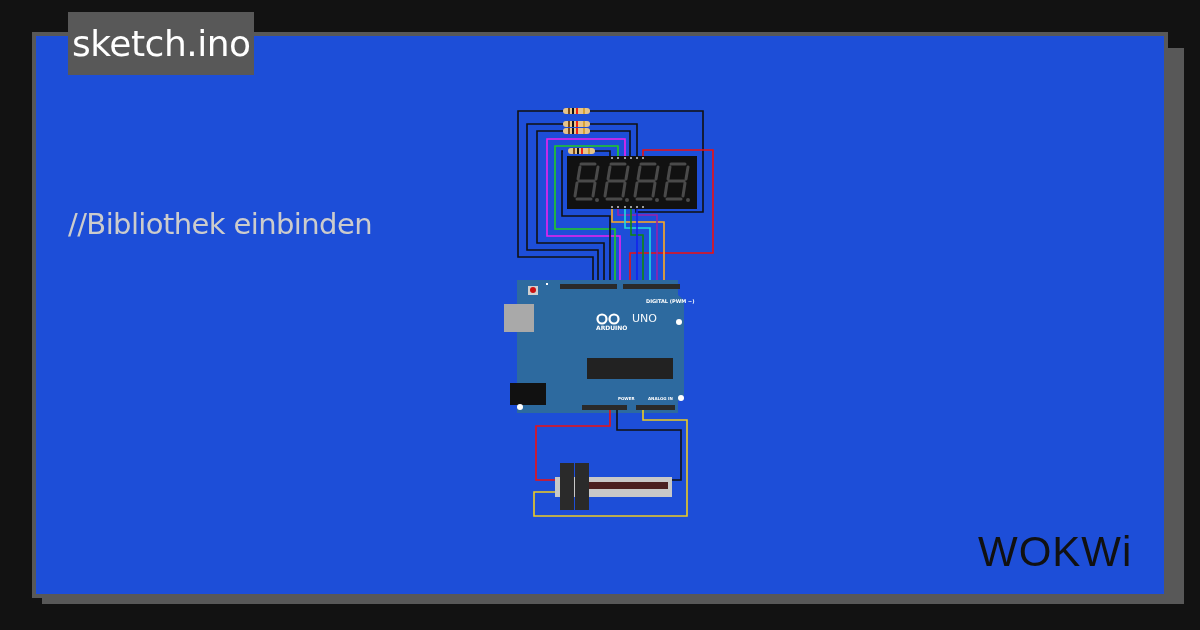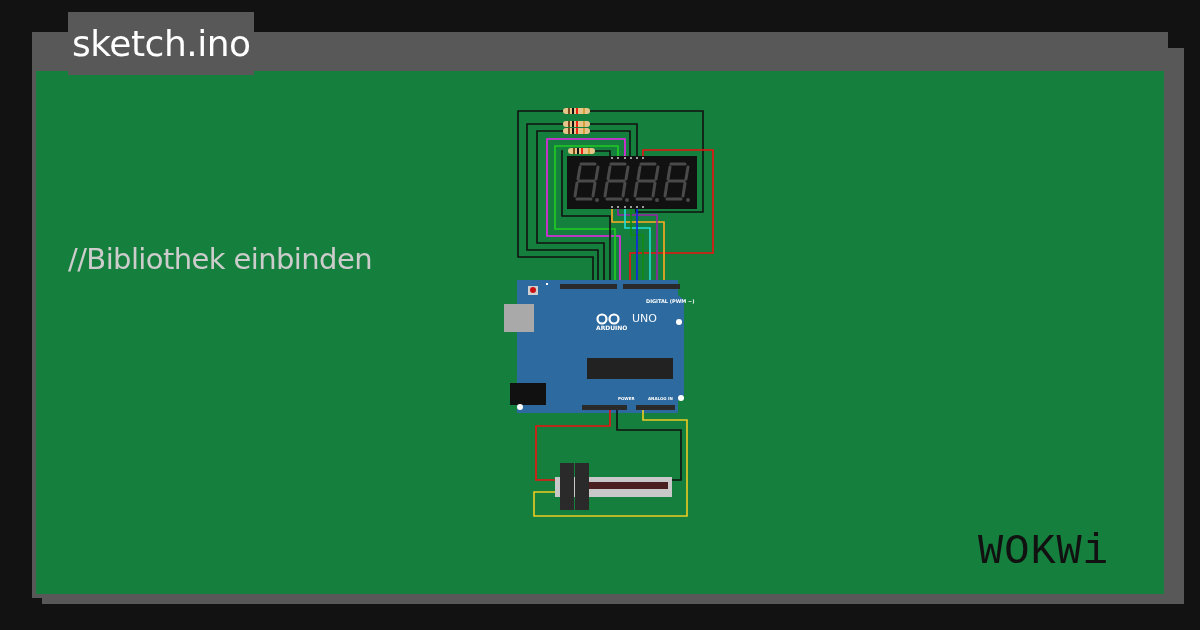--- a/index.html
+++ b/index.html
@@ -1,24 +1,24 @@
 <!DOCTYPE html>
 <html><head>
 <meta charset="utf-8">
 <style>
   html, body { margin:0; padding:0; }
   body { width:1200px; height:630px; background:#121212; position:relative; overflow:hidden; font-family:"DejaVu Sans", sans-serif; }
   .shadow { position:absolute; left:42px; top:48px; width:1142px; height:556px; background:#585858; }
   .panel { position:absolute; left:32px; top:32px; width:1136px; height:566px; background:#585858; }
-  .panel-inner { position:absolute; left:4px; top:4px; right:4px; bottom:4px; background:#15803d; overflow:hidden;margin-top:35px; }
+  .panel-inner { position:absolute; left:4px; top:4px; right:4px; bottom:4px; background:#1d4ed8; overflow:hidden; }
   .tab { position:absolute; left:68px; top:12px; height:63px; padding:0 4px; background:#585858; color:#fff; font-family:"DejaVu Sans", sans-serif; font-size:36px; line-height:63px; z-index:5; letter-spacing:-0.5px; }
   .code { position:absolute; left:32px; top:68px; font-family:"DejaVu Sans", sans-serif; font-size:29px; color:#cccccc; white-space:pre; line-height:48px; letter-spacing:-0.6px; }
   .code div { height:48px; }
   .circuit { position:absolute; left:0; top:0; width:1200px; height:630px; z-index:3; }
-  .logo { position:absolute; left:978px; top:528px; font-family:Liberation Mono, monospace; font-size:42px; color:#111; z-index:4; letter-spacing:1px; }
+  .logo { position:absolute; left:978px; top:528px; font-family:Liberation Sans, sans-serif; font-size:42px; color:#111; z-index:4; letter-spacing:1px; }
 </style>
 </head>
 <body>
 
 <div class="shadow"></div>
 <div class="panel">
   <div class="panel-inner">
     <div class="code">
       <div>//Bibliothek einbinden</div>
       <div></div>

